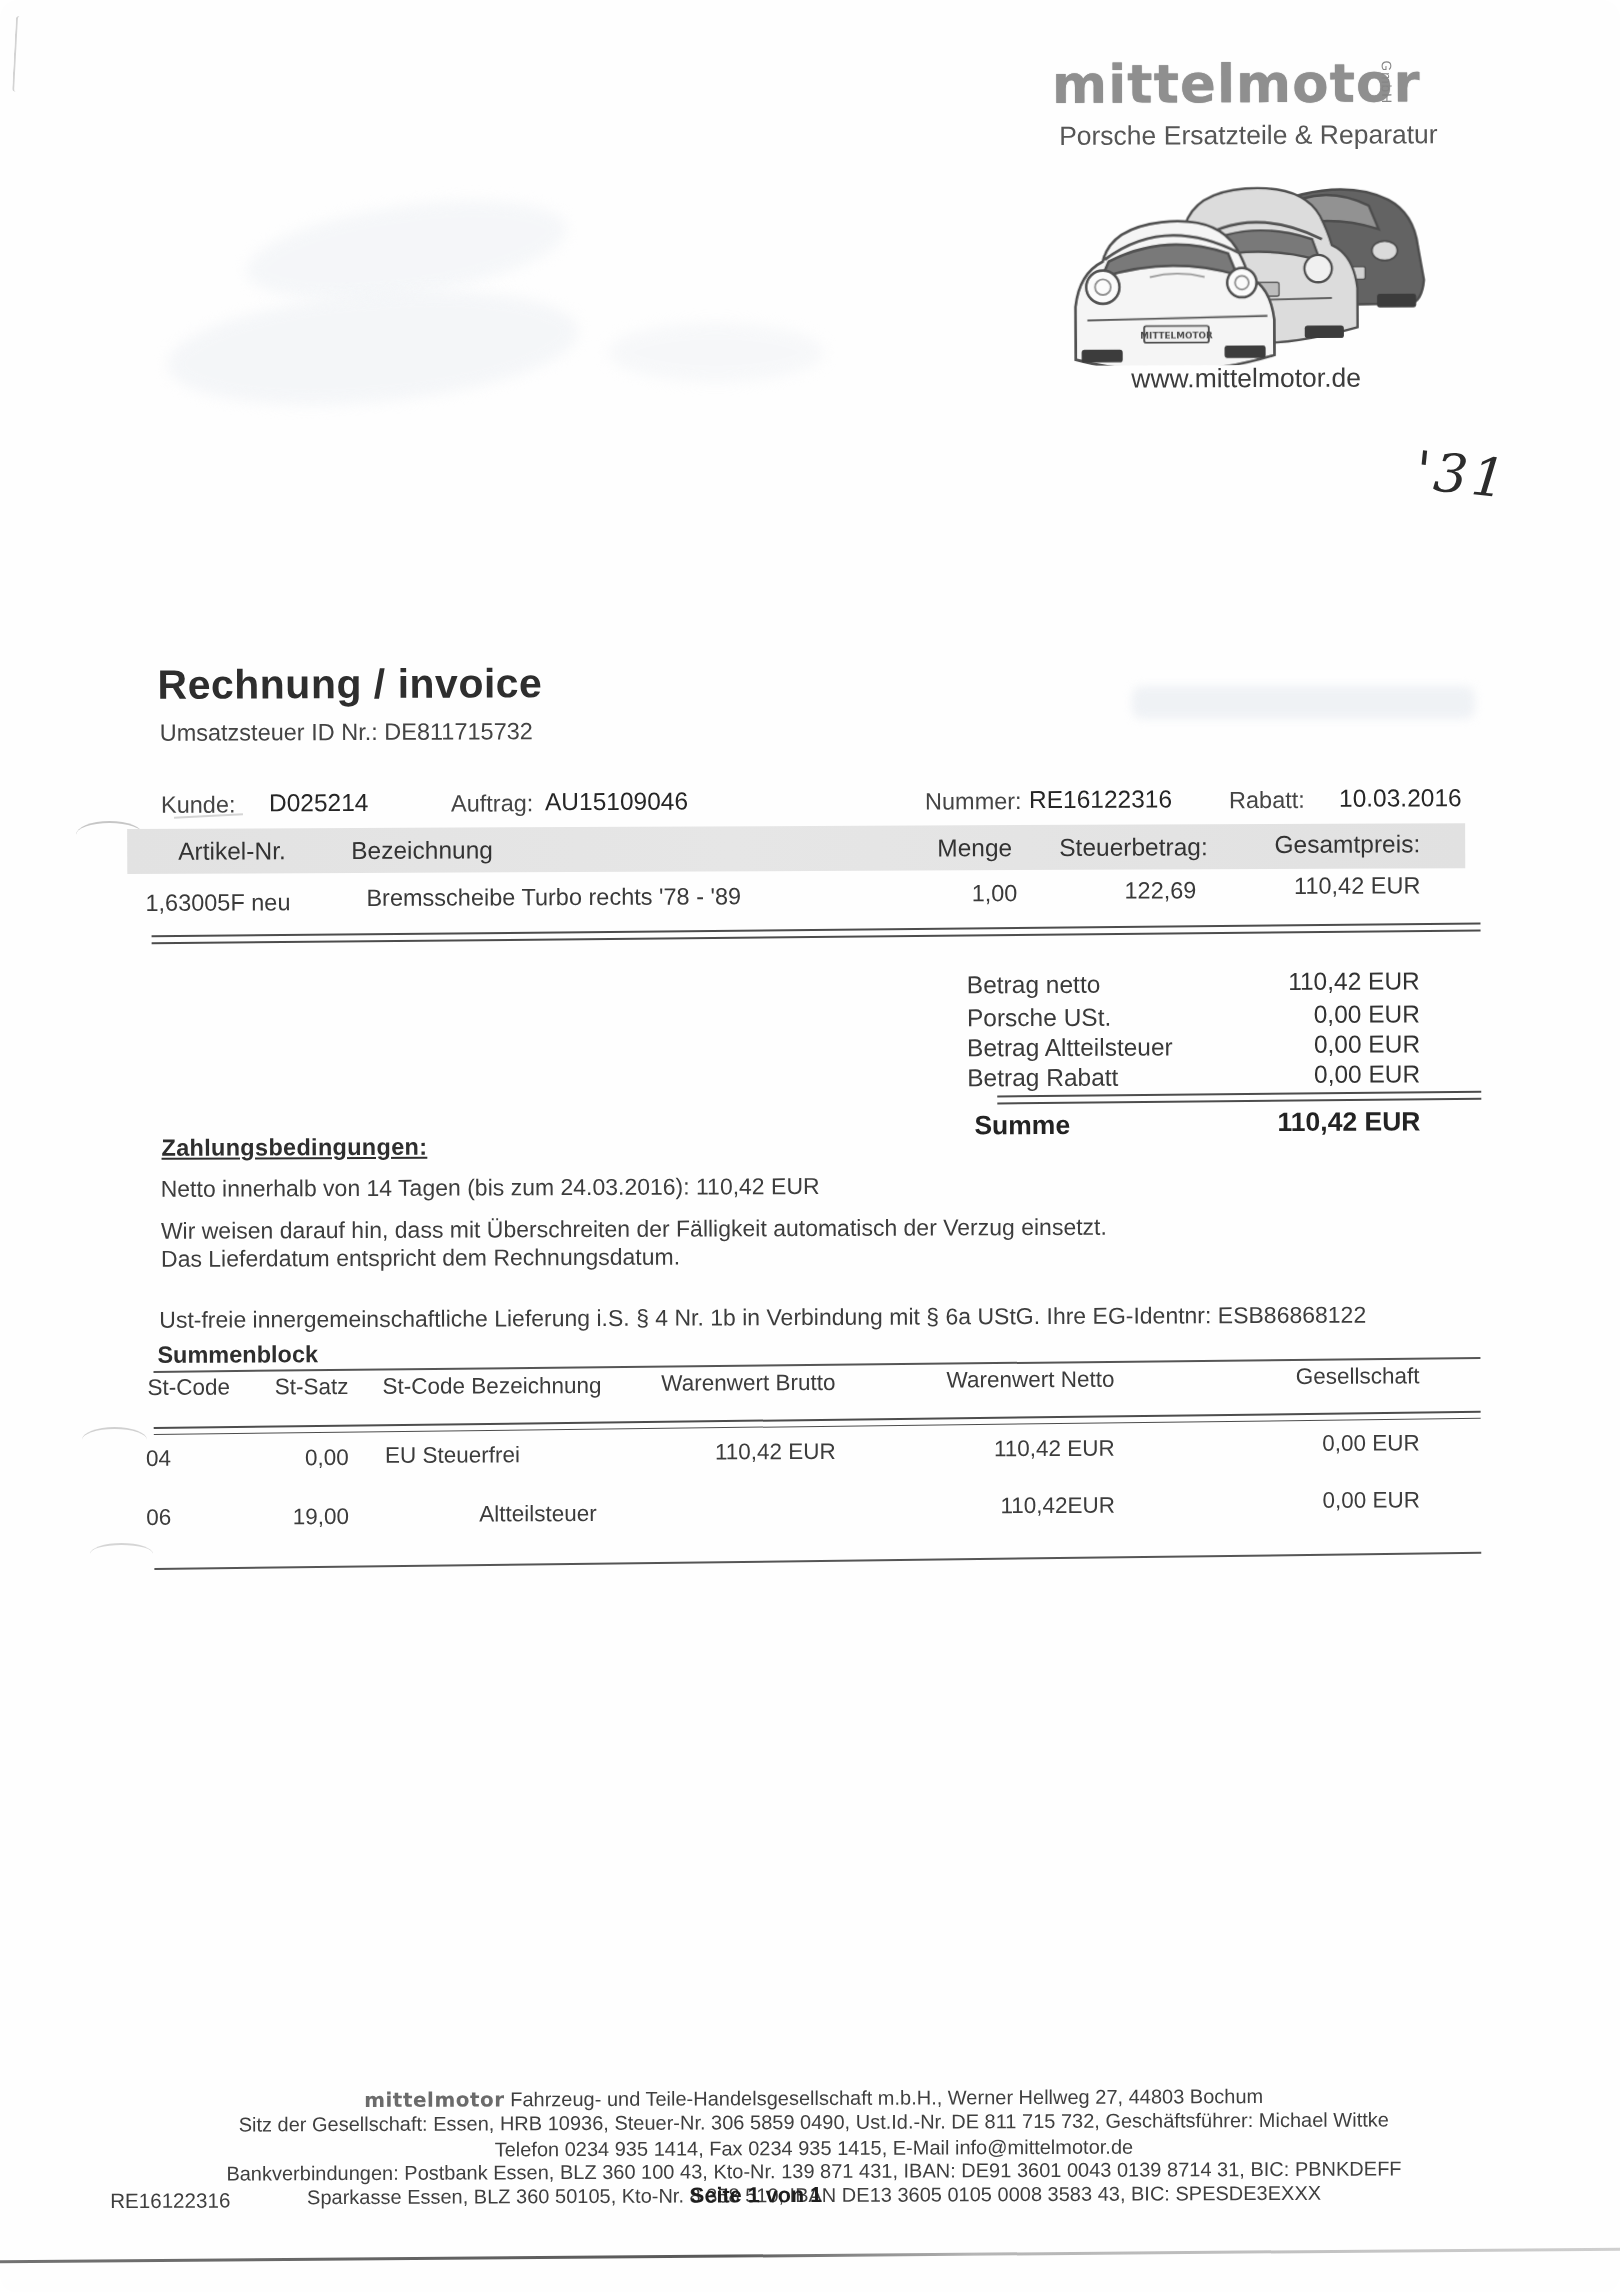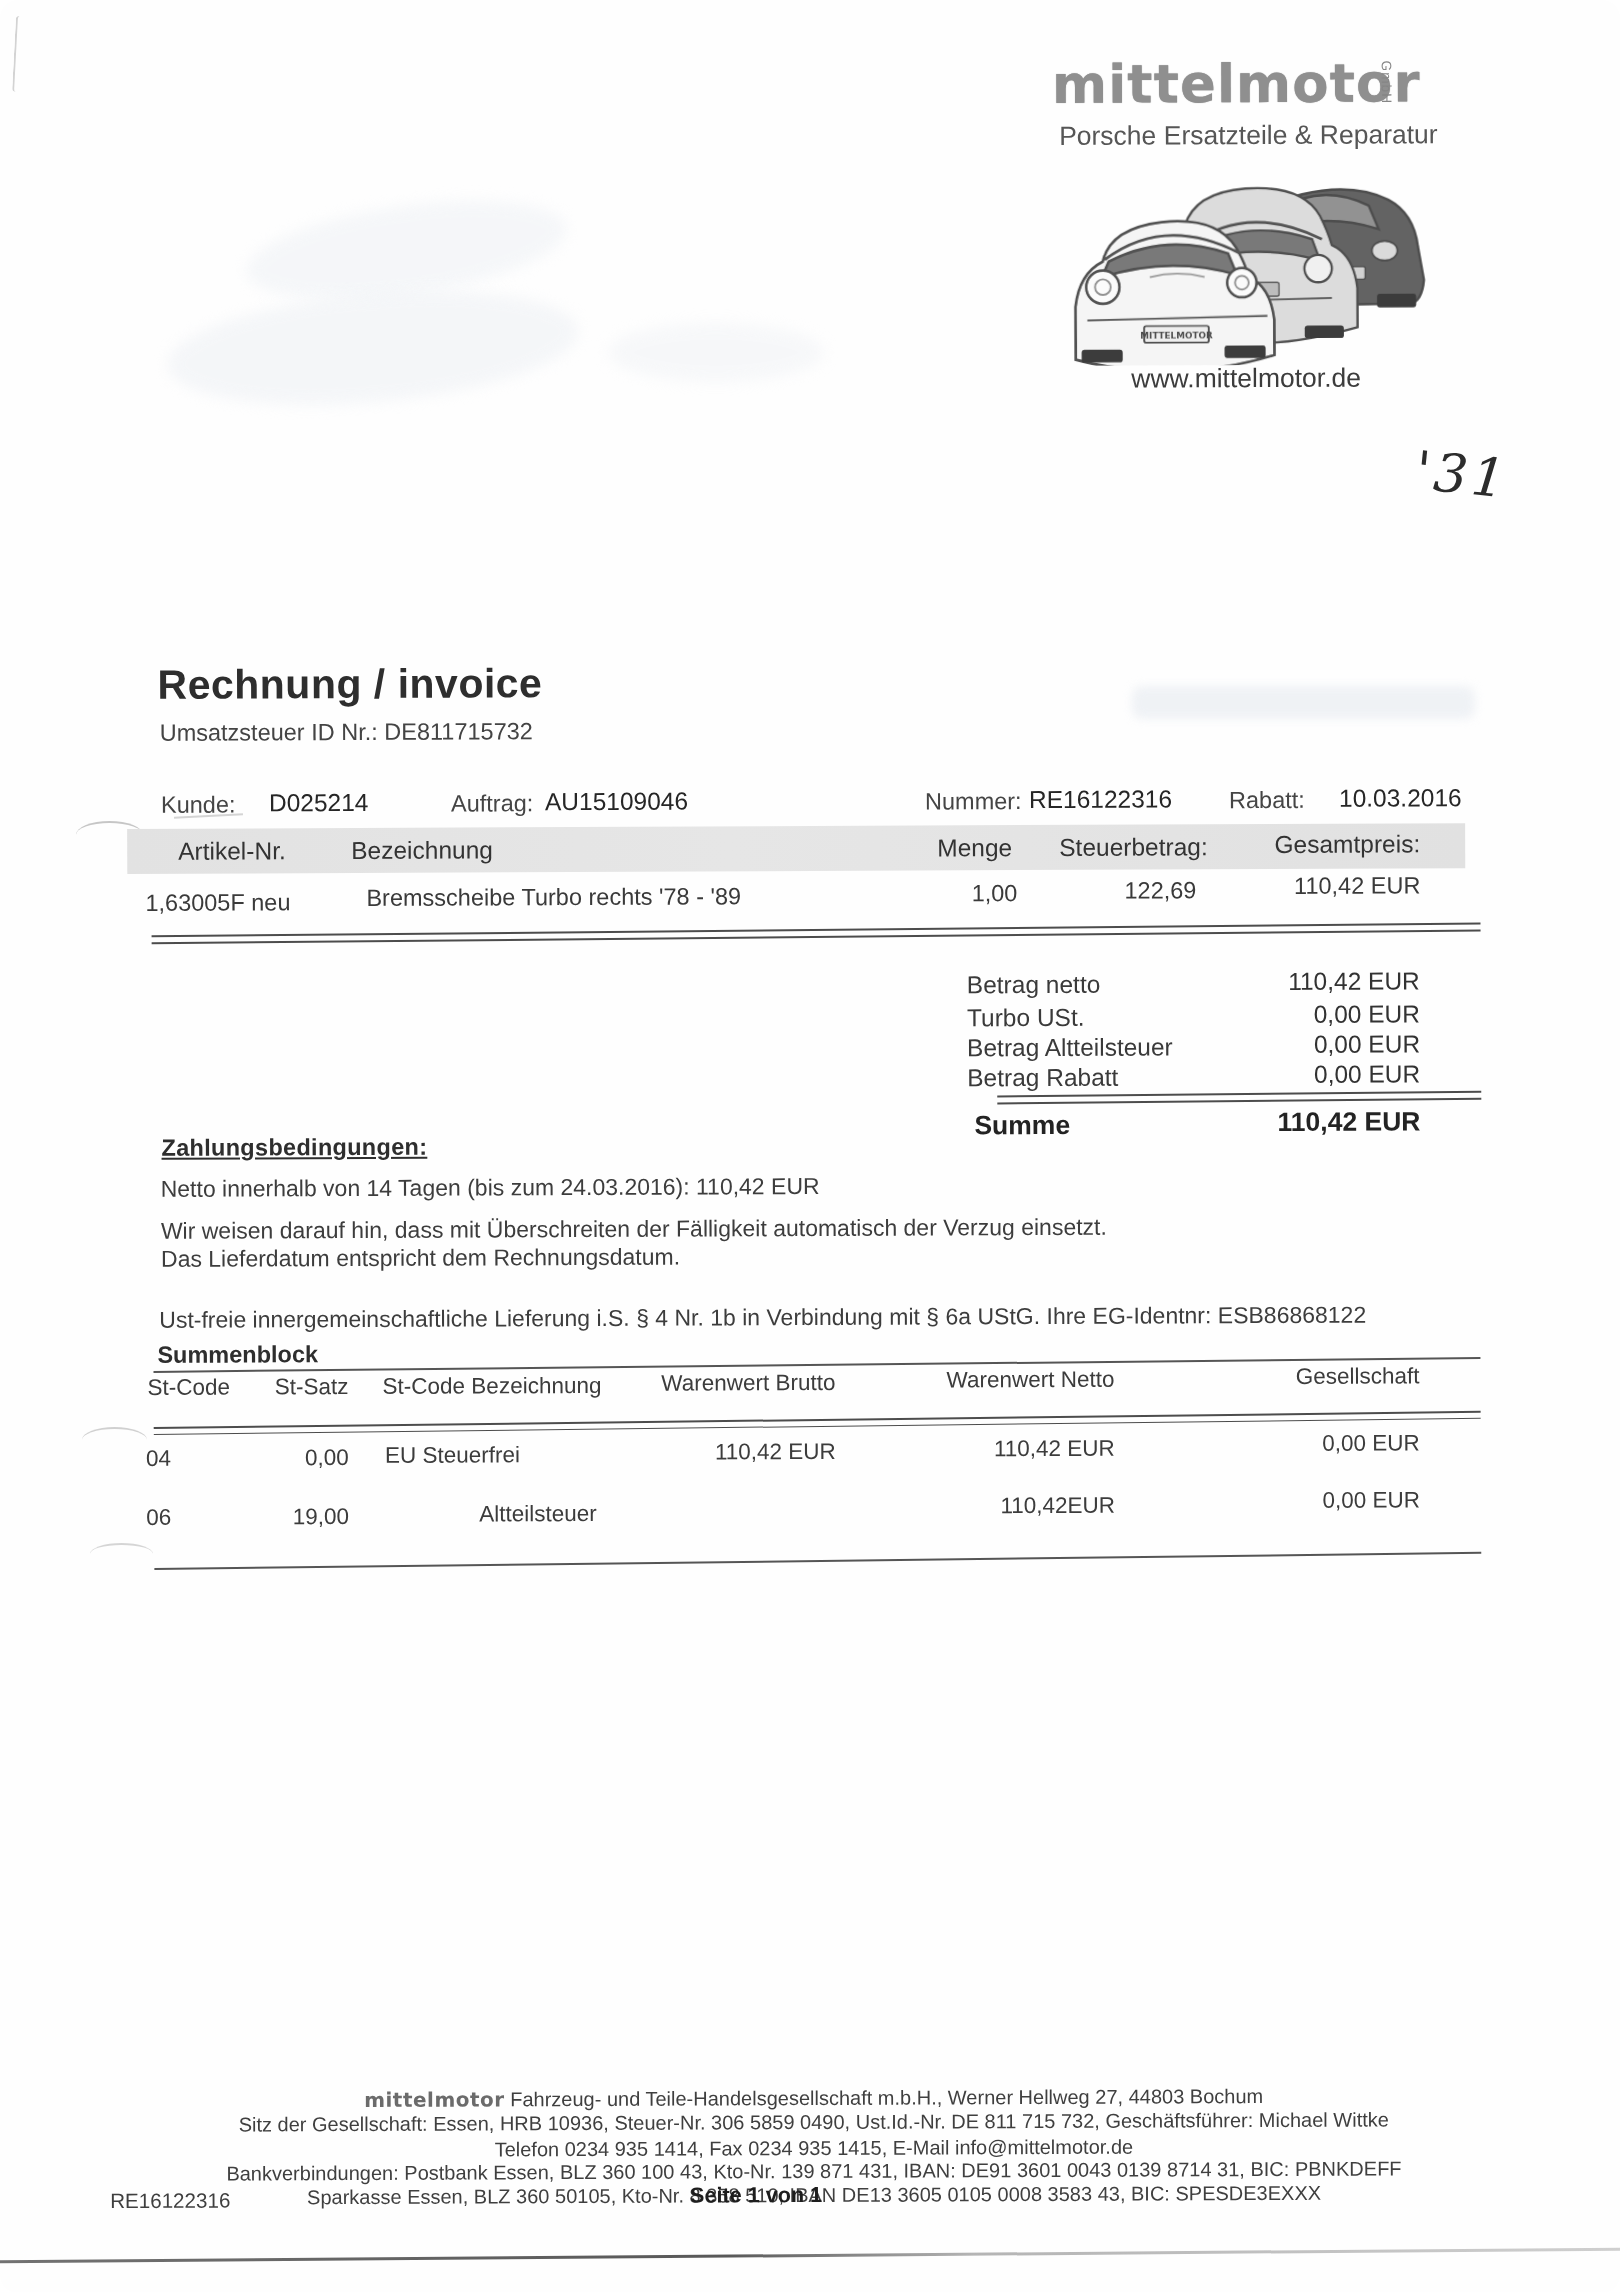--- a/index.html
+++ b/index.html
@@ -176,21 +176,21 @@
         <span class="abs cell r" style="left:882px;top:881px;width:137px;">1,00</span>
         <span class="abs cell r" style="left:1061px;top:879px;width:137px;">122,69</span>
         <span class="abs cell r" style="left:1257px;top:875px;width:165px;">110,42 EUR</span>
       </div>
     </section>
     <div class="rule-double" style="left:153px;top:929px;width:1329px;transform:rotate(-0.3deg);"></div>
 
     <section>
       <span class="abs tot-lbl" style="left:968px;top:972px;">Betrag netto</span>
       <span class="abs tot-val r" style="left:1127px;top:970px;width:294px;">110,42 EUR</span>
-      <span class="abs tot-lbl" style="left:968px;top:1005px;">Turbo USt.</span>
+      <span class="abs tot-lbl" style="left:968px;top:1005px;">Porsche USt.</span>
       <span class="abs tot-val r" style="left:1127px;top:1003px;width:294px;">0,00 EUR</span>
       <span class="abs tot-lbl" style="left:968px;top:1035px;">Betrag Altteilsteuer</span>
       <span class="abs tot-val r" style="left:1127px;top:1033px;width:294px;">0,00 EUR</span>
       <span class="abs tot-lbl" style="left:968px;top:1065px;">Betrag Rabatt</span>
       <span class="abs tot-val r" style="left:1127px;top:1063px;width:294px;">0,00 EUR</span>
 
       <div class="rule-double" style="left:998px;top:1095px;width:484px;transform:rotate(-0.3deg);"></div>
 
       <span class="abs sum-lbl" style="left:948px;top:1111px;margin-left:27px;">Summe</span>
       <span class="abs sum-val r" style="left:1127px;top:1109px;width:294px;">110,42 EUR</span>

